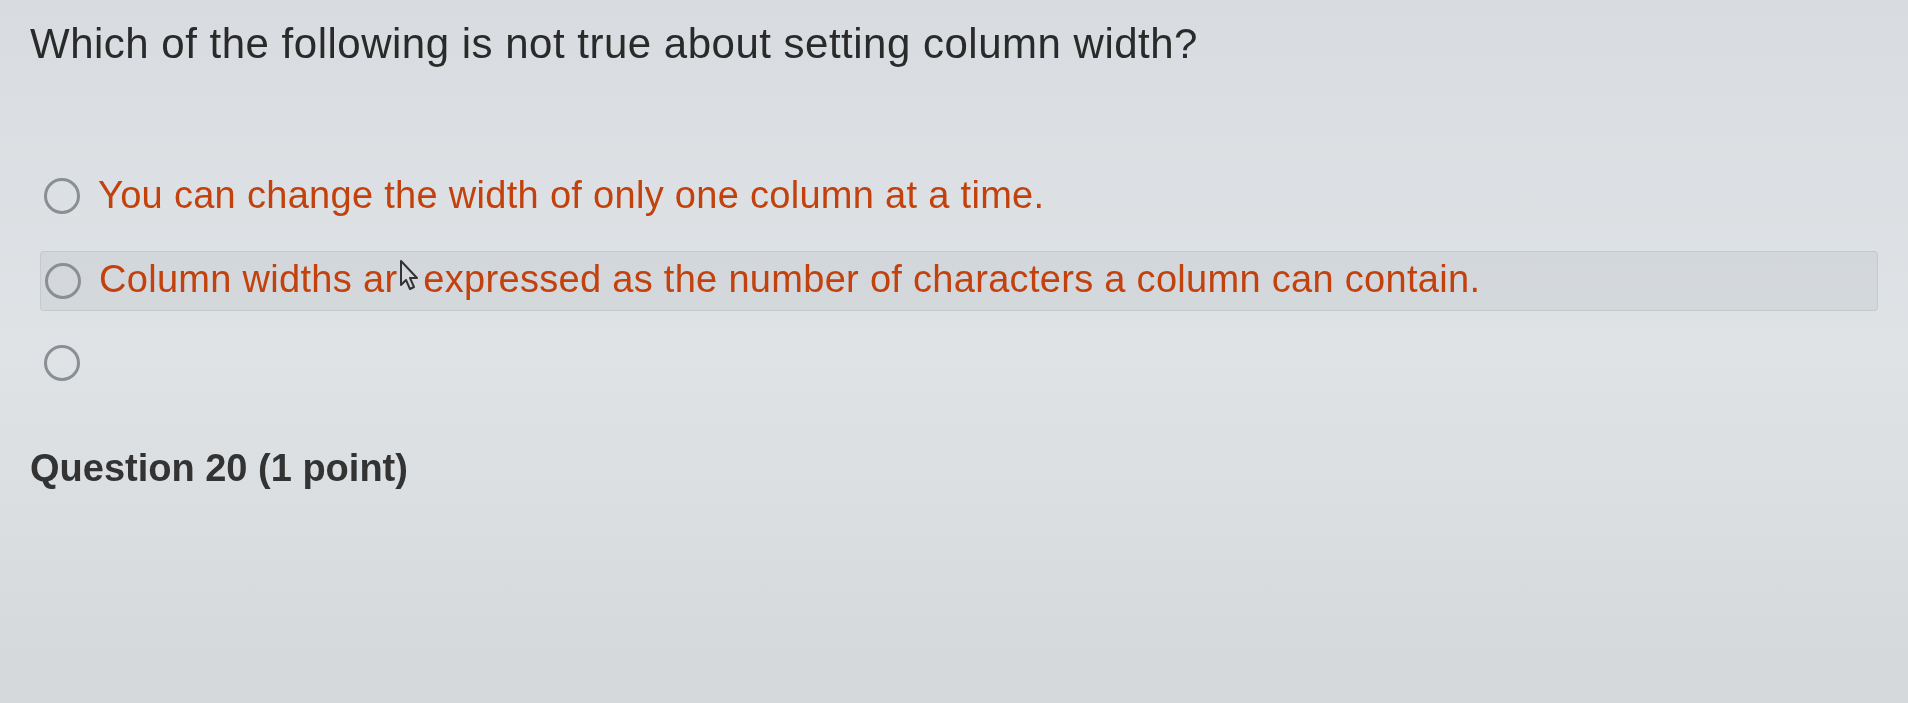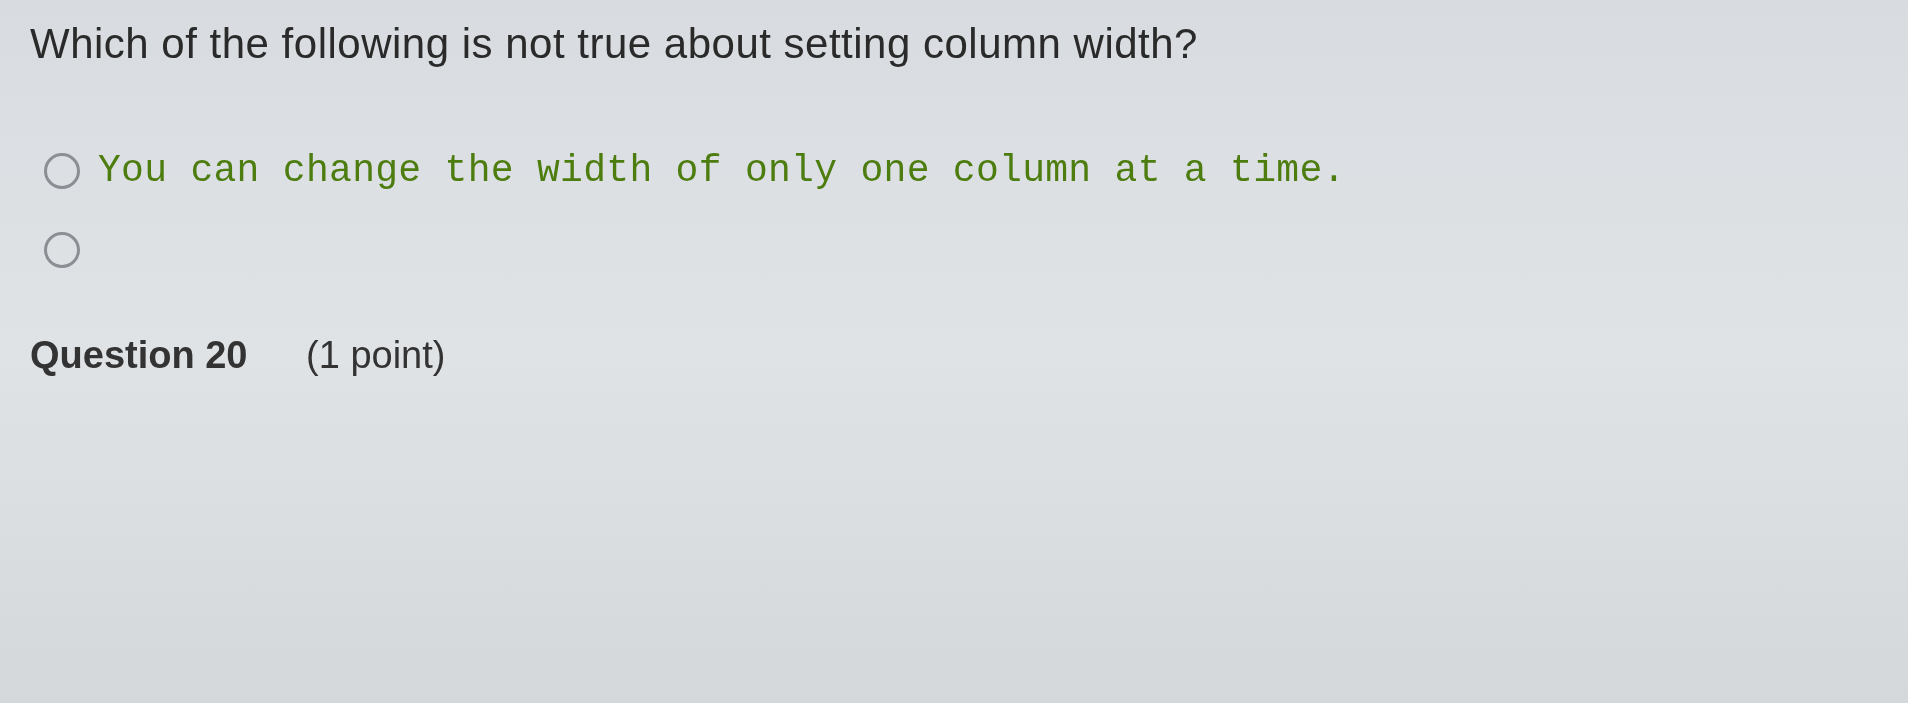--- a/index.html
+++ b/index.html
@@ -13,21 +13,21 @@
     width: 1908px;
     height: 703px;
     padding: 20px 30px;
     color: #2a2a2a;
     overflow: hidden;
   }
   .question-text {
     font-size: 42px;
     font-weight: 400;
     color: #2a2a2a;
-    margin-bottom: 75px;
+    margin-bottom: 100px;
     letter-spacing: 0.5px;
   }
   .options {
     display: flex;
     flex-direction: column;
     gap: 28px;
     padding-left: 10px;
   }
   .option-row {
     display: flex;
@@ -44,54 +44,60 @@
     width: 36px;
     height: 36px;
     min-width: 36px;
     border-radius: 50%;
     border: 3px solid #8a8f94;
     background: transparent;
     cursor: pointer;
   }
   .option-label {
     font-size: 38px;
-    color: #4d7c0f;
+    color: #c2410c;
     letter-spacing: 0.3px;
     white-space: nowrap;
-    font-family: Liberation Mono, monospace;
   }
   .cursor-icon {
     display: inline-block;
     vertical-align: middle;
     margin: 0 -2px;
   }
   .next-question {
     margin-top: 60px;
     font-size: 38px;
     color: #333;
     font-weight: 600;
   }
   .next-question .points {
-    font-weight: 400;
-    margin-left: 48px;
+    font-weight: 700;
   }
 </style>
 </head>
 <body>
 
 <div class="question-text">Which of the following is not true about setting column width?</div>
 
 <div class="options">
 
   <div class="option-row">
     <div class="radio"></div>
     <div class="option-label">You can change the width of only one column at a time.</div>
   </div>
 
 
+  <div class="option-row hovered">
+    <div class="radio"></div>
+    <div class="option-label">
+      <span>Column widths ar</span><span class="cursor-icon"><svg width="30" height="36" viewBox="0 0 30 36">
+            <path d="M 6 2 L 6 26 L 11 21 L 15 30 L 19 28 L 15 19 L 22 19 Z" fill="none" stroke="#333" stroke-width="2" stroke-linejoin="round"></path>
+          </svg></span><span>expressed as the number of characters a column can contain.</span>
+    </div>
+  </div>
 
   <div class="option-row">
     <div class="radio"></div>
   </div>
 
 </div>
 
 <div class="next-question">
   <span>Question 20</span>
   <span class="points">(1 point)</span>

